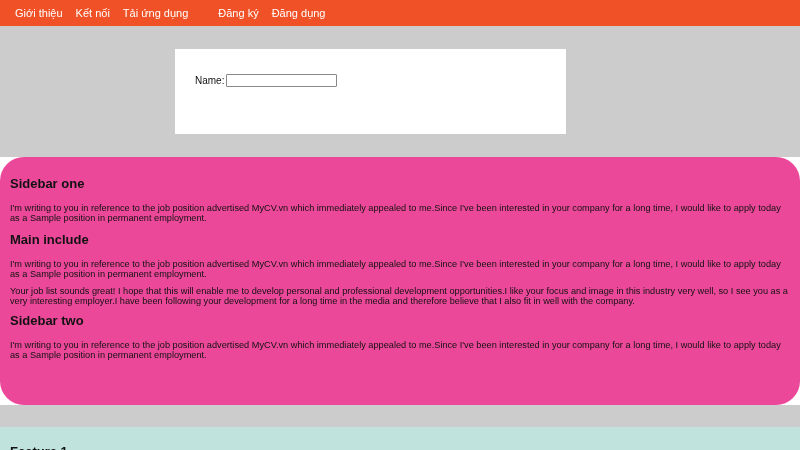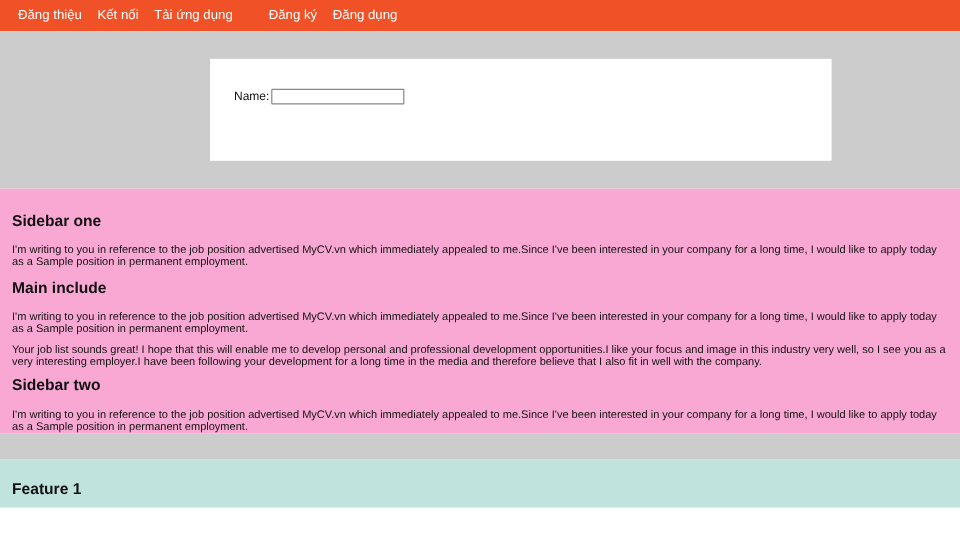--- a/index.html
+++ b/index.html
@@ -13,48 +13,48 @@
     height: 26px; background: #f05127;
     display: flex; align-items: center; padding-left: 15px;
     font-size: 11px;
   }
   .nav a { color: #fff; text-decoration: none; margin-right: 13px; }
   .nav .gap { width: 17px; }
   .hero {
     height: 131px; background: #cccccc; position: relative;
   }
   .login-box {
-    position: absolute; left: 175px; top: 23px; width: 518px; height: 85px;
+    position: absolute; left: 175px; top: 23px; width: 391px; height: 85px;
     background: #fff; padding: 24px 20px 0 20px; font-size: 10px;
   }
   .row { display: flex; align-items: center; margin-bottom: 9px; height: 14px; }
   .row label { margin-right: 2px; }
   .row input {
     width: 111px; height: 13px; border: 1px solid #888; border-radius: 1px;
     padding: 0; font-size: 10px;
   }
-  .content { height: 204px; padding: 0 10px; background: #f9a8d4; }
+  .content { height: 248px; padding: 0 10px; background: #ec4899; border-radius: 24px; }
   .content h2 { font-size: 13px; font-weight: bold; margin: 0; line-height: 16px; }
   .content p { font-size: 9.2px; line-height: 10px; margin: 0; }
   .sec1 { padding-top: 19px; }
   .sec1 h2 { margin-bottom: 11px; }
   .sec1 p { margin-bottom: 9px; }
   .sec2 h2 { margin-bottom: 11px; }
   .sec2 p { margin-bottom: 7px; }
   .sec3 { margin-top: 4px; }
   .sec3 h2 { margin-bottom: 11px; }
   .gray-band { height: 22px; background: #cccccc; }
   .features { background: #c0e3dd; height: 40px; padding: 17px 10px 0 10px; }
   .features h2 { font-size: 13px; font-weight: bold; margin: 0; }
 </style>
 </head>
 <body>
 
 <div class="nav">
-  <a href="#">Đăng thiệu</a>
+  <a href="#">Giới thiệu</a>
   <a href="#">Kết nối</a>
   <a href="#">Tải ứng dụng</a>
   <span class="gap"></span>
   <a href="#">Đăng ký</a>
   <a href="#">Đăng dụng</a>
 </div>
 
 <div class="hero">
   <div class="login-box">
     <div class="row">

